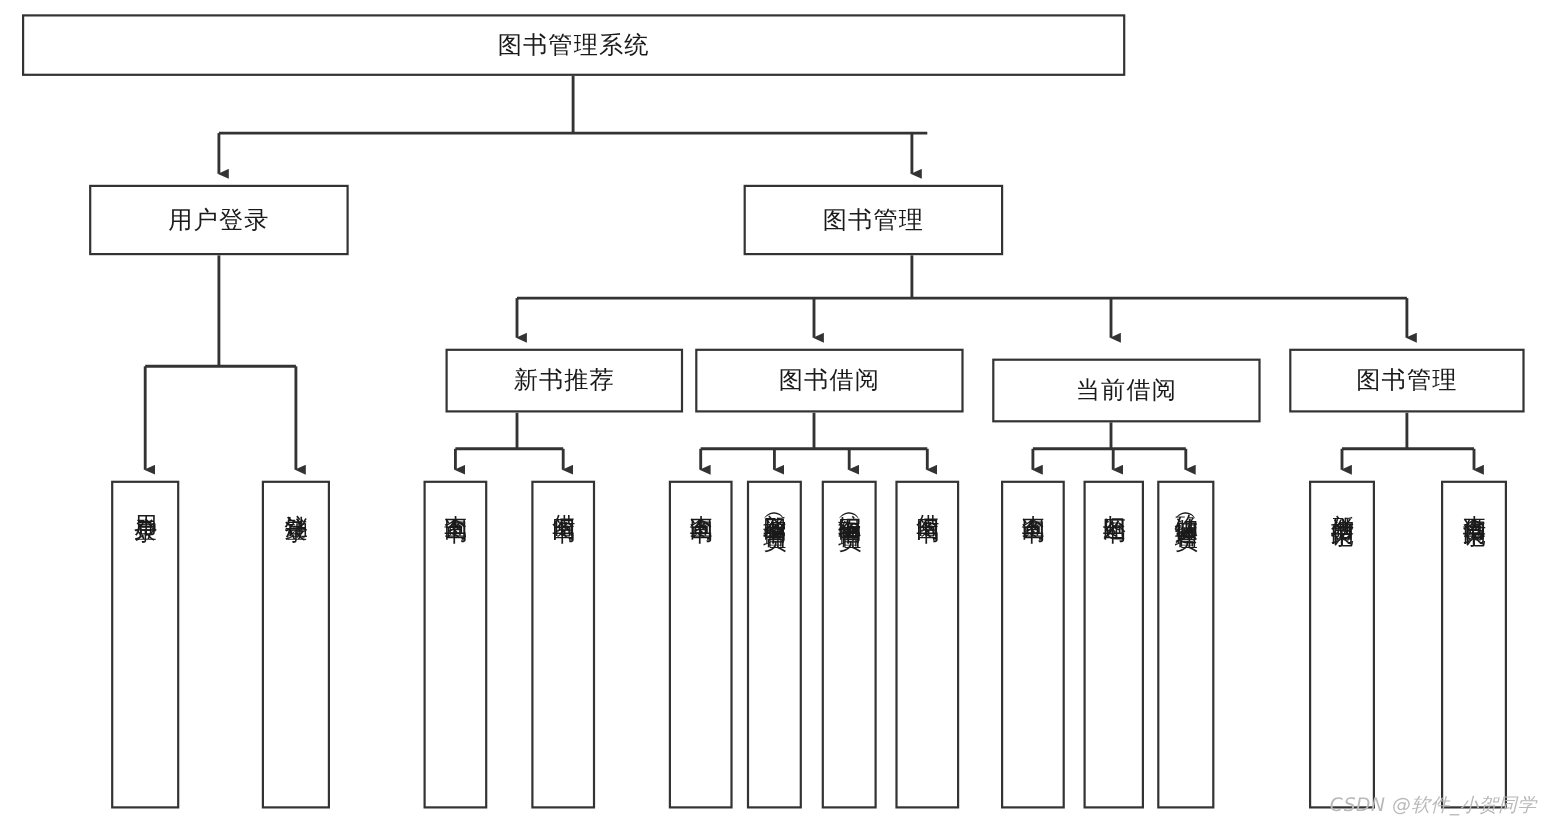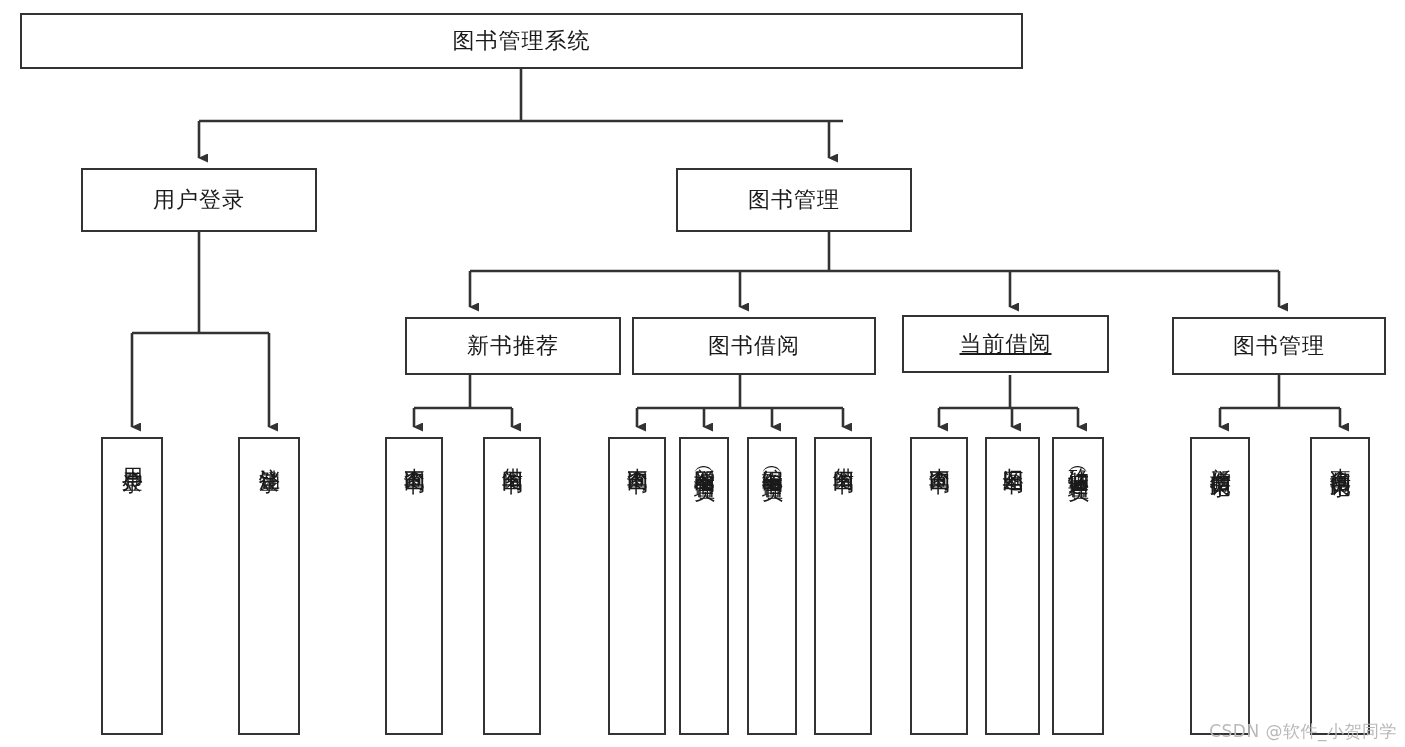--- a/index.html
+++ b/index.html
@@ -63,20 +63,21 @@
     pointer-events: none;
   }
   .watermark {
     position: absolute;
     right: 8px;
     bottom: 4px;
     font-size: 17px;
     color: #b9b9b9;
     letter-spacing: 0.5px;
     white-space: nowrap;
+    font-style: italic;
   }
 </style>
 </head>
 <body>
 
 <div id="stage">
 
   <svg class="lines" viewBox="0 0 1405 747" xmlns="http://www.w3.org/2000/svg">
     <defs>
       <marker id="arrowhead" markerWidth="9" markerHeight="10" refX="4.5" refY="9" orient="auto" markerUnits="userSpaceOnUse">
@@ -137,21 +138,21 @@
   <div class="node h" id="l1-1" style="left: 676px; top: 168px; width: 236px; height: 64px;">
     <span>图书管理</span>
   </div>
 
   <div class="node h" id="l2-0" style="left: 358px; top: 317px; width: 216px; height: 58px; margin-left: 47px;">
     <span>新书推荐</span>
   </div>
   <div class="node h" id="l2-1" style="left: 632px; top: 317px; width: 244px; height: 58px;">
     <span>图书借阅</span>
   </div>
-  <div class="node h" id="l2-2" style="left: 902px; top: 315px; width: 207px; height: 58px; text-decoration: underline;">
+  <div class="node h" id="l2-2" style="left: 902px; top: 326px; width: 244px; height: 58px;">
     <span>当前借阅</span>
   </div>
   <div class="node h" id="l2-3" style="left: 1172px; top: 317px; width: 214px; height: 58px;">
     <span>图书管理</span>
   </div>
 
   <div class="leaf" id="lf-0" style="left: 101px; top: 437px; width: 62px; height: 298px;">
     <span class="vtext">用户登录</span>
   </div>
   <div class="leaf" id="lf-1" style="left: 238px; top: 437px; width: 62px; height: 298px;">

